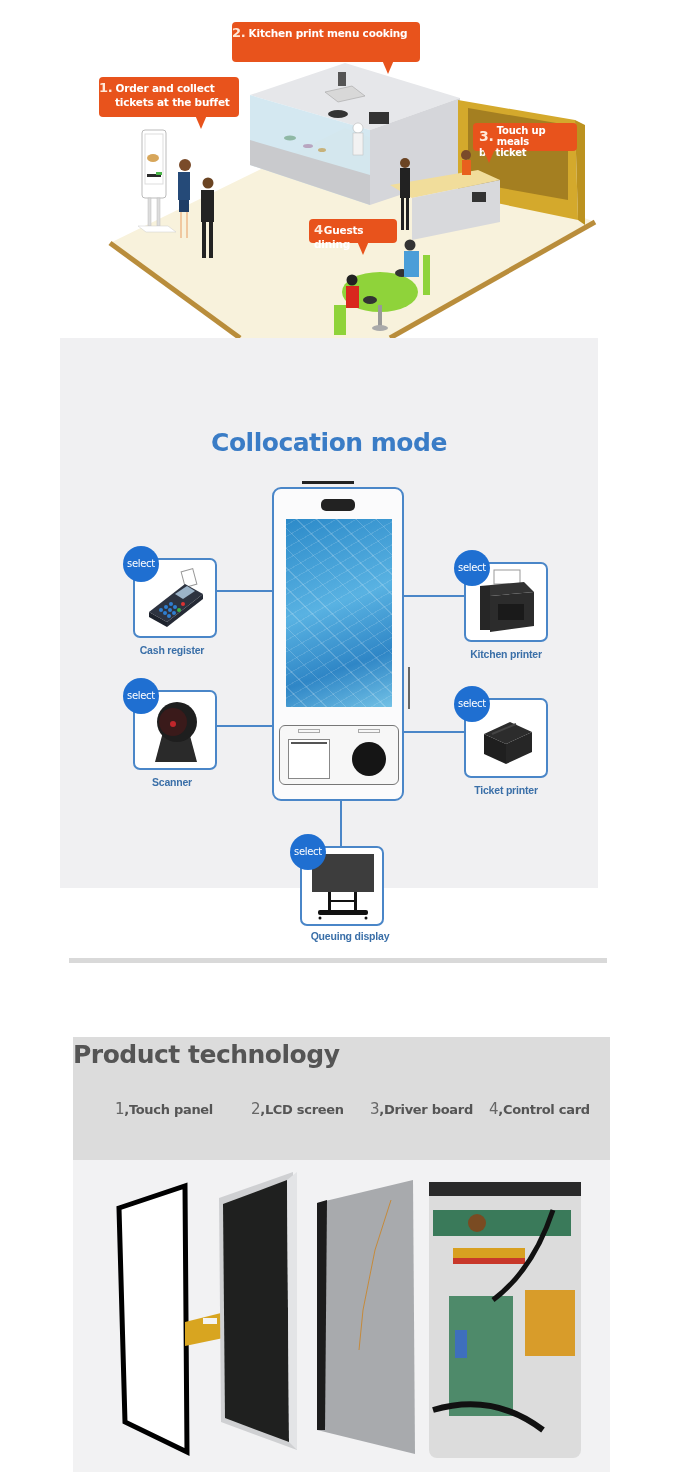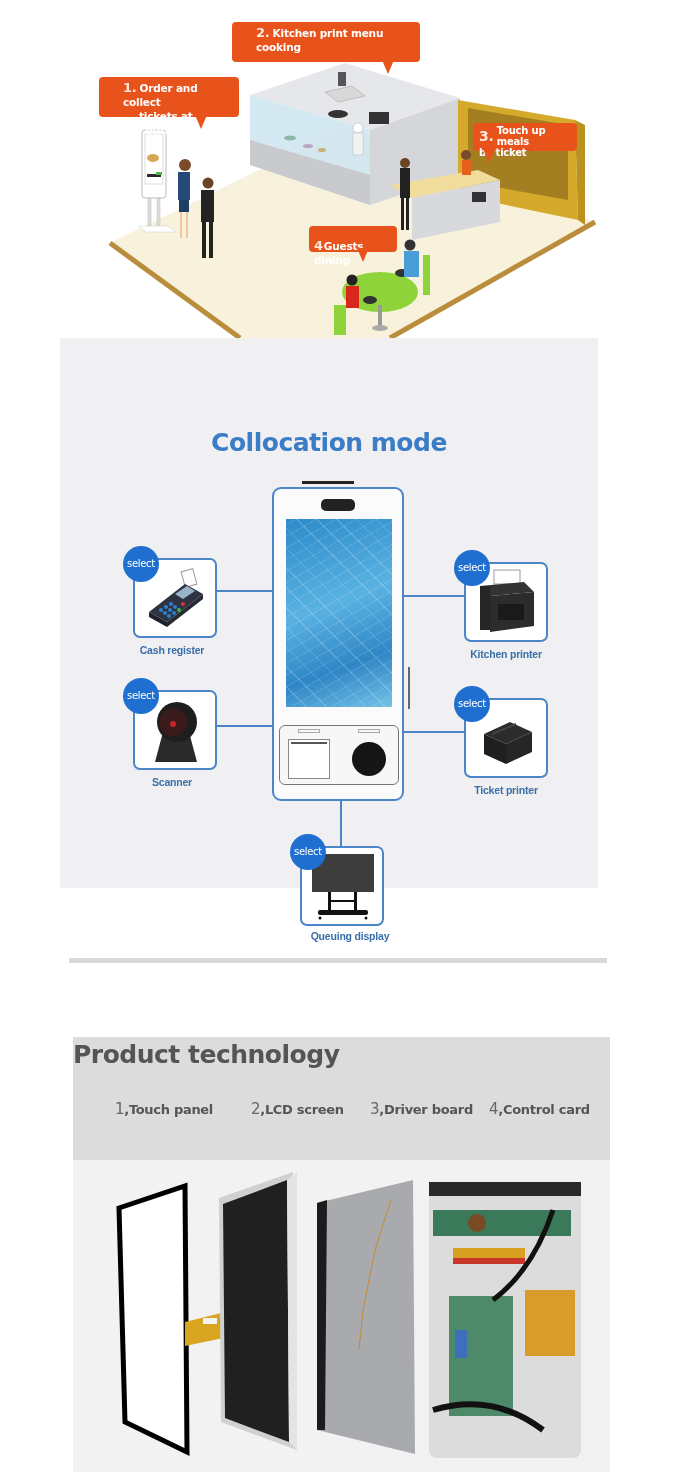--- a/index.html
+++ b/index.html
@@ -3,21 +3,21 @@
   <meta charset="utf-8">
   <style>
     * { box-sizing: border-box; margin: 0; padding: 0; }
     html, body { width: 680px; height: 1483px; background: #ffffff; overflow: hidden; }
     body { position: relative; font-family: "Liberation Sans", "DejaVu Sans", sans-serif; }
 
     
     .scene { position: absolute; left: 90px; top: 0; width: 520px; height: 338px; overflow: hidden; background: #fff; }
     .callout {
       position: absolute; background: #e8531c; color: #fff; font-weight: bold;
-      border-radius: 4px; font-size: 10.5px; line-height: 14px; padding: 4px 24px;
+      border-radius: 4px; font-size: 10.5px; line-height: 14px; padding: 4px 0;
       font-family: "DejaVu Sans", sans-serif; letter-spacing: -0.2px;
     }
     .callout .num { font-size: 13px; margin-right: 3px; color: #ffe8d8; }
     .callout .tail {
       position: absolute; width: 0; height: 0;
       border-left: 6px solid transparent; border-right: 6px solid transparent;
       border-top: 14px solid #e8531c;
     }
 
     
@@ -169,21 +169,21 @@
     <div class="tail" style="left:150px;top:38px;"></div>
   </div>
 
   <div class="callout" style="left:383px;top:123px;width:104px;height:28px;padding:2px 6px;line-height:11px;font-size:10px;">
     <span class="num" style="float:left;font-size:14px;line-height:22px;">3.</span>
     <span>Touch up meals</span><br>
     <span>by ticket</span>
     <div class="tail" style="left:10px;top:26px;"></div>
   </div>
 
-  <div class="callout" style="left:219px;top:226px;width:88px;height:24px;padding:13px 5px;">
+  <div class="callout" style="left:219px;top:219px;width:88px;height:24px;padding:4px 5px;">
     <span class="num" style="margin-right:1px;">4</span><span>Guests dining</span>
     <div class="tail" style="left:48px;top:22px;"></div>
   </div>
 </div>
 
 <div class="colloc">
   <div class="colloc-title">Collocation mode</div>
 
   <div class="line" style="left:156px;top:252px;width:56px;height:2px;"></div>
   <div class="line" style="left:156px;top:387px;width:56px;height:2px;"></div>

